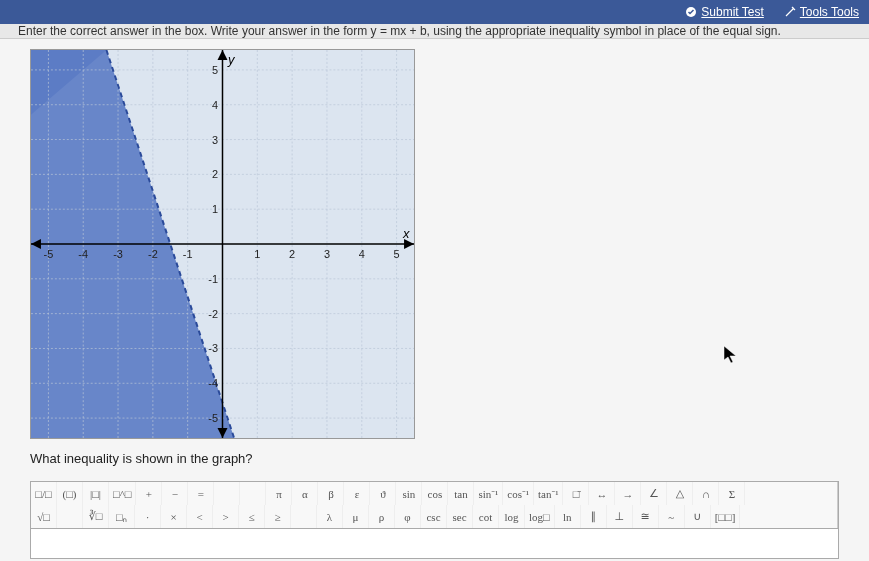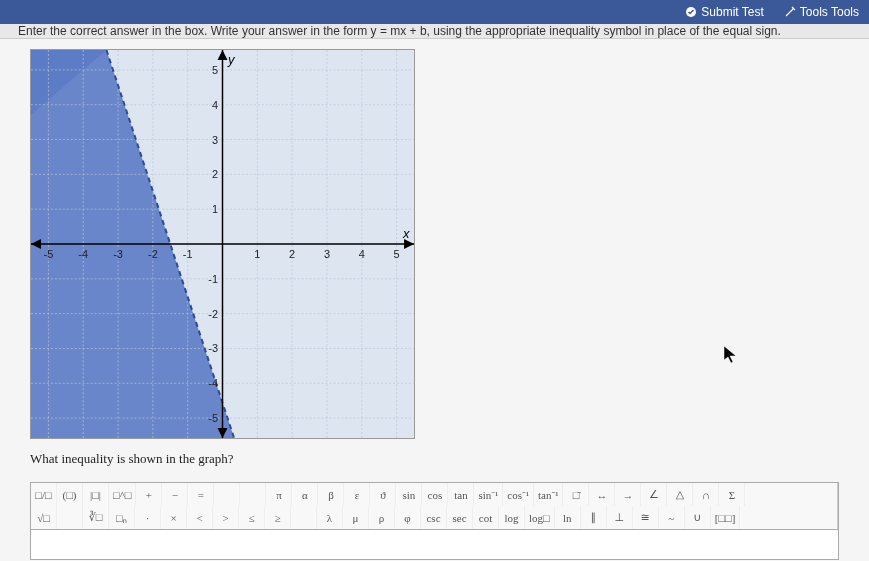--- a/index.html
+++ b/index.html
@@ -1,24 +1,24 @@
 <!DOCTYPE html>
 <html><head>
   <meta charset="utf-8">
   <style>
     * { box-sizing: border-box; margin: 0; padding: 0; }
     body { font-family: Arial, sans-serif; background: #f5f5f5; width: 869px; height: 561px; overflow: hidden; }
     .header { background: #3b5998; color: white; display: flex; justify-content: flex-end; align-items: center; padding: 4px 10px; height: 24px; font-size: 12px; }
-    .header-btn { margin-left: 20px; display: flex; align-items: center; cursor: pointer; }
+    .header-btn { margin-left: 20px; display: flex; align-items: center; cursor: pointer; text-decoration: underline; }
     .header-btn svg { margin-right: 4px; }
     .instruction { padding: 0 18px; font-size: 12px; color: #333; background: #e8e8e8; border-bottom: 1px solid #ccc; }
     .content { padding: 10px 30px; }
     .graph { width: 385px; height: 390px; position: relative; background: #dce5f0; border: 1px solid #999; margin-bottom: 12px; }
     .graph-svg { width: 100%; height: 100%; }
-    .question { font-size: 13px; color: #222; margin-bottom: 15px; font-family: Liberation Serif, serif; }
+    .question { font-size: 13px; color: #222; margin-bottom: 15px; }
     .toolbar { border: 1px solid #aaa; background: #f8f8f8; display: flex; flex-wrap: nowrap; font-size: 11px; height: 48px; }
     .tool-group { display: flex; flex-direction: column; border-right: 1px solid #ccc; }
     .tool-row { display: flex; height: 24px; }
     .tool { min-width: 26px; padding: 0 4px; display: flex; align-items: center; justify-content: center; cursor: pointer; color: #555; border-right: 1px solid #eee; font-family: 'Times New Roman', serif; white-space: nowrap; }
     .input-bar { border: 1px solid #aaa; border-top: none; height: 30px; background: white; }
     .cursor-icon { position: absolute; right: 130px; top: 345px; }
   </style>
 </head>
 <body>
 

